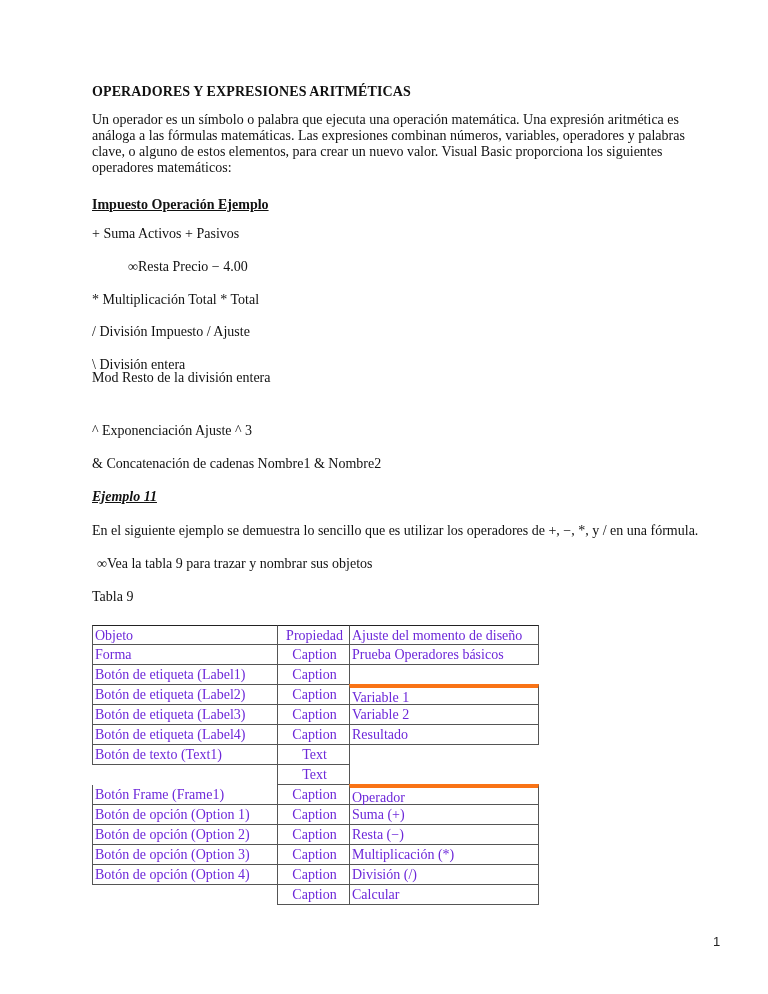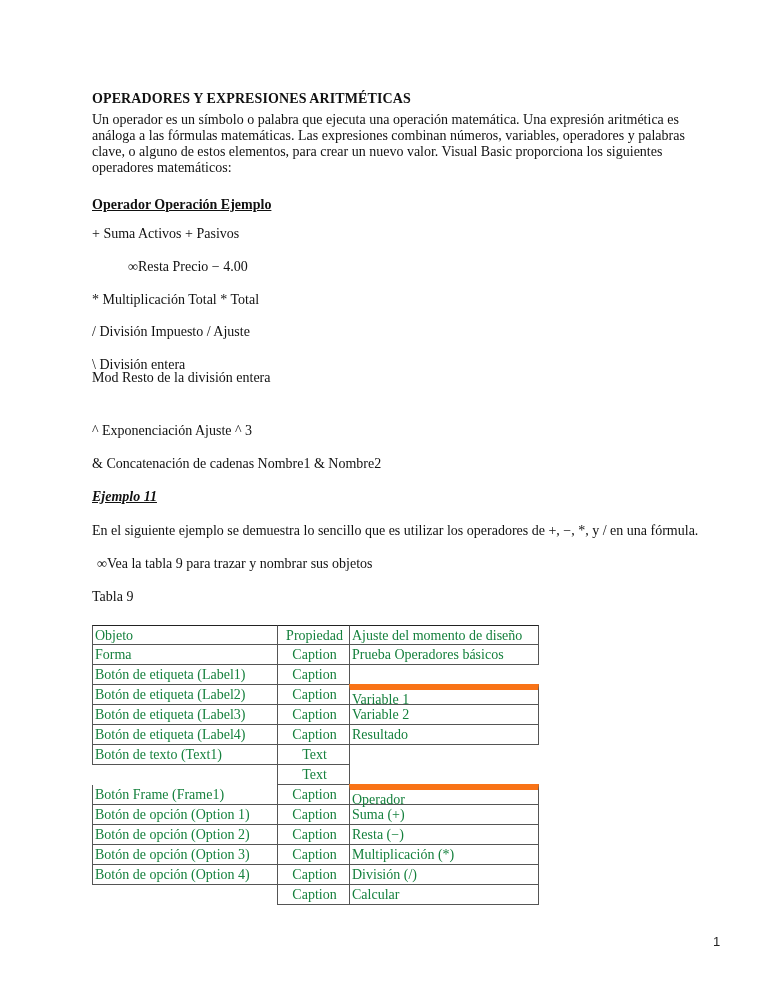--- a/index.html
+++ b/index.html
@@ -25,21 +25,20 @@
     .abs {
       position: absolute;
       left: 0;
       white-space: nowrap;
       line-height: 16px;
     }
     .heading {
       font-weight: bold;
       font-size: 14px;
       letter-spacing: 0.1px;
-      margin-top: 7px;
     }
     .para {
       white-space: normal;
       width: 618px;
       line-height: 16px;
     }
     .u-bold {
       font-weight: bold;
       text-decoration: underline;
     }
@@ -68,27 +67,27 @@
     }
     .cell {
       position: absolute;
       top: 0;
       height: 20px;
       line-height: 20px;
       padding-left: 2px;
       box-sizing: border-box;
       white-space: nowrap;
       font-size: 14px;
-      color: #15803d;
+      color: #6d28d9;
     }
     .c1 { left: 0; width: 185px; }
     .c2 { left: 185px; width: 72px; text-align: center; }
     .c3 { left: 257px; width: 190px; }
 
-    .b-top { border-top: 6px solid #f97316; }
+    .b-top { border-top: 4px solid #f97316; }
     .b-left { border-left: 1px solid #555; }
     .b-right { border-right: 1px solid #555; }
     .b-bottom { border-bottom: 1px solid #555; }
 
     .strong-top { border-top: 1.5px solid #222; }
 
     .page-number {
       position: absolute;
       left: 713px;
       top: 934px;
@@ -99,21 +98,21 @@
   </style>
 </head>
 <body>
 
 <div class="page">
 
   <div class="abs heading" style="top:84px;">OPERADORES Y EXPRESIONES ARITMÉTICAS</div>
 
   <div class="abs para" style="top:112px;">Un operador es un símbolo o palabra que ejecuta una operación matemática. Una expresión aritmética es análoga a las fórmulas matemáticas. Las expresiones combinan números, variables, operadores y palabras clave, o alguno de estos elementos, para crear un nuevo valor. Visual Basic proporciona los siguientes operadores matemáticos:</div>
 
-  <div class="abs u-bold" style="top:197px;">Operador Operación Ejemplo</div>
+  <div class="abs u-bold" style="top:197px;">Impuesto Operación Ejemplo</div>
 
   <div class="abs" style="top:226px;">+ Suma Activos + Pasivos</div>
   <div class="abs indent" style="top:259px;">∞Resta Precio − 4.00</div>
   <div class="abs" style="top:292px;">* Multiplicación Total * Total</div>
   <div class="abs" style="top:324px;">/ División Impuesto / Ajuste</div>
   <div class="abs" style="top:357px;">\ División entera</div>
   <div class="abs" style="top:370px;">Mod Resto de la división entera</div>
   <div class="abs" style="top:423px;">^ Exponenciación Ajuste ^ 3</div>
   <div class="abs" style="top:456px;">&amp; Concatenación de cadenas Nombre1 &amp; Nombre2</div>
 

